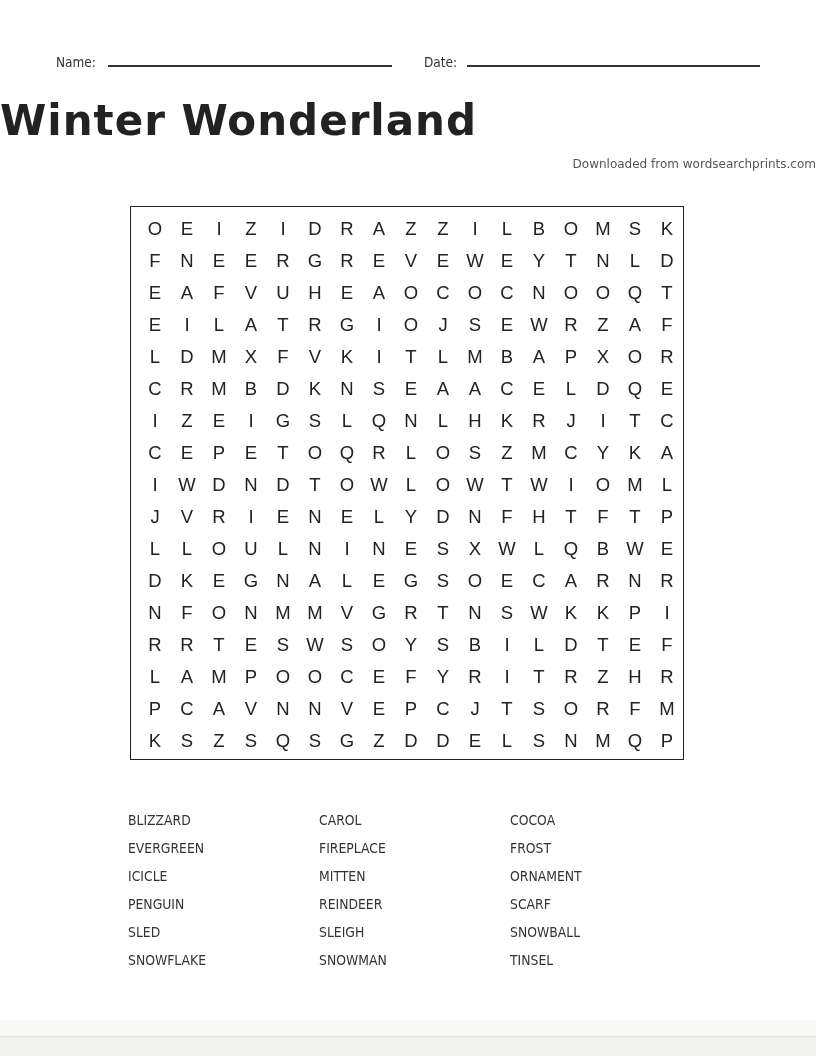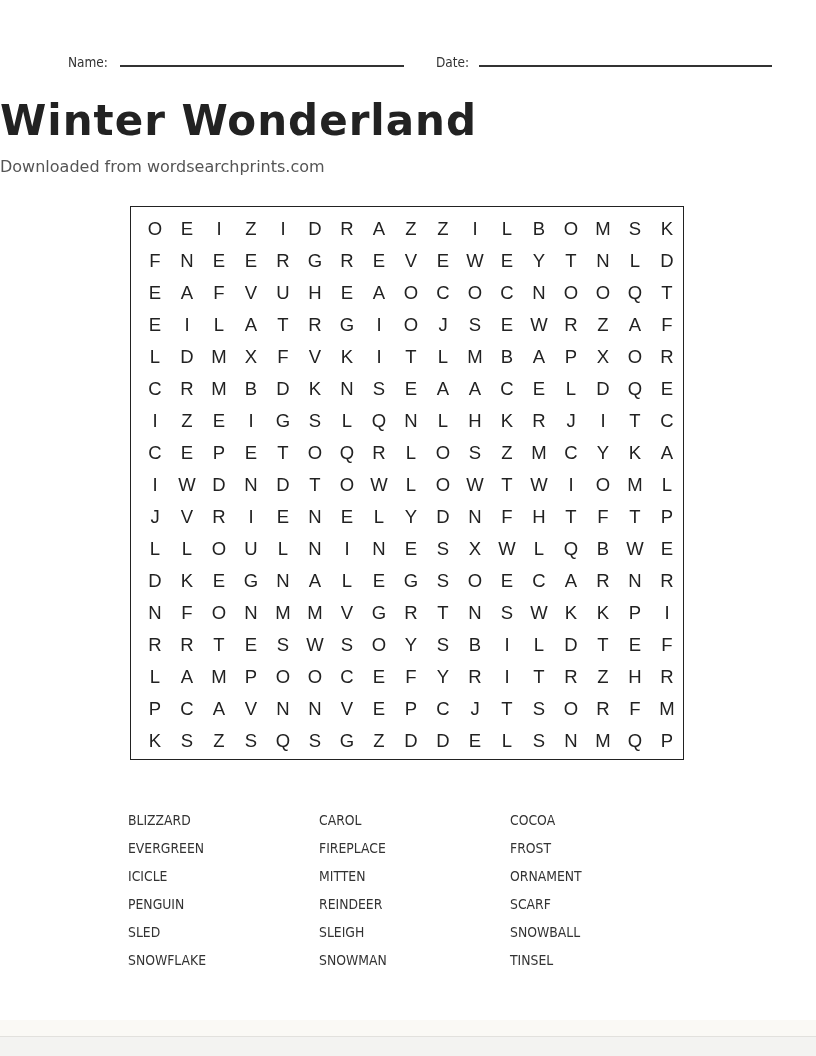--- a/index.html
+++ b/index.html
@@ -1,31 +1,31 @@
 <!DOCTYPE html>
 <html><head>
 <meta charset="utf-8">
 <style>
   html, body { margin: 0; padding: 0; }
   body {
     width: 816px; height: 1056px; position: relative; overflow: hidden;
     background: #ffffff; color: #222;
     font-family: "Liberation Sans", sans-serif;
   }
-  .header-row { position: absolute; top: 52px; left: 68px; width: 704px; height: 22px; }
+  .header-row { position: absolute; top: 52px; left: 56px; width: 704px; height: 22px; }
   .field-label { position: absolute; top: 2px; font-family: "DejaVu Sans", sans-serif; font-size: 13.5px; color: #333; transform: scaleX(0.9); transform-origin: left; }
   .field-line { position: absolute; top: 13px; height: 0; border-top: 2px solid #333; }
   .title {
     position: absolute; top: 96px; left: 0; width: 816px; 
     font-family: "DejaVu Sans", sans-serif; font-weight: bold; font-size: 42px; color: #222;
     letter-spacing: 1px;
   }
   .subtitle {
-    position: absolute; top: 157px; left: 0; width: 816px; text-align: left;
-    font-family: "DejaVu Sans", sans-serif; font-size: 16px; color: #555;
+    position: absolute; top: 157px; left: 0; width: 816px; text-align: right;
+    font-family: "DejaVu Sans", sans-serif; font-size: 12px; color: #555;
   }
   .grid-box {
     position: absolute; left: 130px; top: 206px; width: 554px; height: 554px;
     border: 1px solid #222; box-sizing: border-box;
   }
   .grid {
     position: absolute; left: 8px; top: 6px;
     display: grid; grid-template-columns: repeat(17, 32px); grid-auto-rows: 32px;
   }
   .cell {

